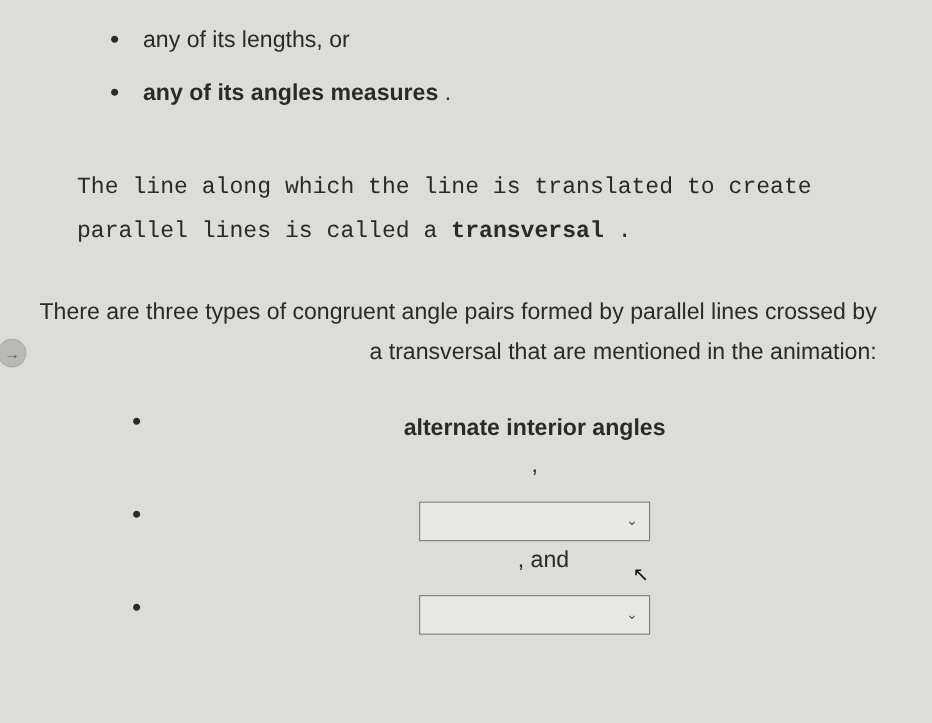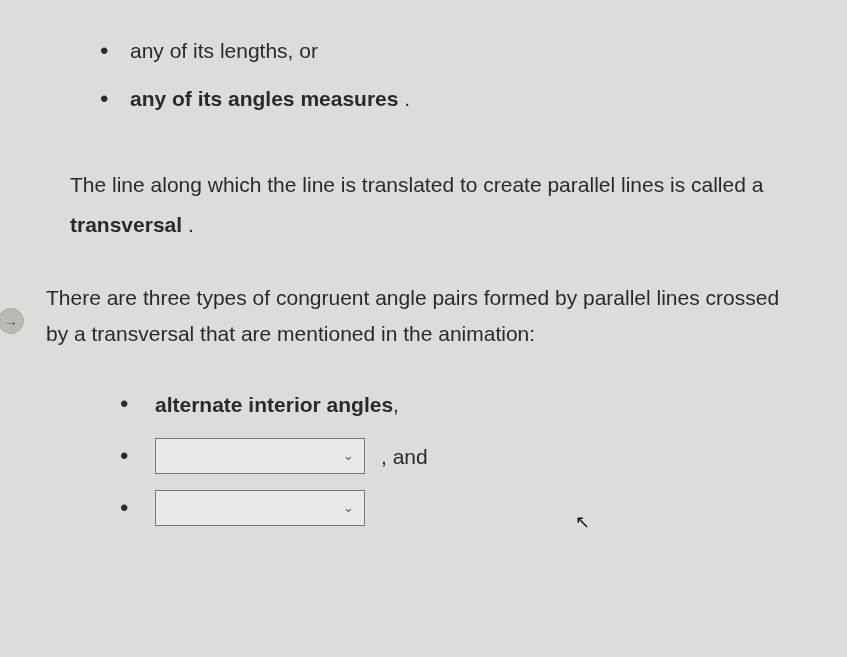--- a/index.html
+++ b/index.html
@@ -20,51 +20,53 @@
     }
     .bullet-list {
       list-style: none;
       padding-left: 70px;
       margin-bottom: 50px;
     }
     .bullet-list li {
       position: relative;
       margin-bottom: 14px;
       padding-left: 30px;
-      margin-top: 14px;
     }
     .bullet-list li::before {
       content: "•";
       position: absolute;
       left: 0;
       font-size: 24px;
       line-height: 1.4;
     }
     .bold {
       font-weight: bold;
     }
     .para {
       margin: 32px 30px 35px 40px;
       line-height: 1.9;
+      font-family: Liberation Mono, monospace;
     }
     .para2 {
-      margin: 10px 20px 35px 16px;
+      margin: 10px 20px 35px 1px;
       line-height: 1.7;
+      text-align: right;
     }
     .answer-list {
       list-style: none;
       padding-left: 90px;
     }
     .answer-list li {
       position: relative;
       margin-bottom: 16px;
       padding-left: 35px;
       display: flex;
       align-items: center;
       min-height: 36px;
+      flex-direction: column;
     }
     .answer-list li::before {
       content: "•";
       position: absolute;
       left: 0;
       font-size: 24px;
       line-height: 1;
     }
     .dropdown {
       display: inline-flex;

